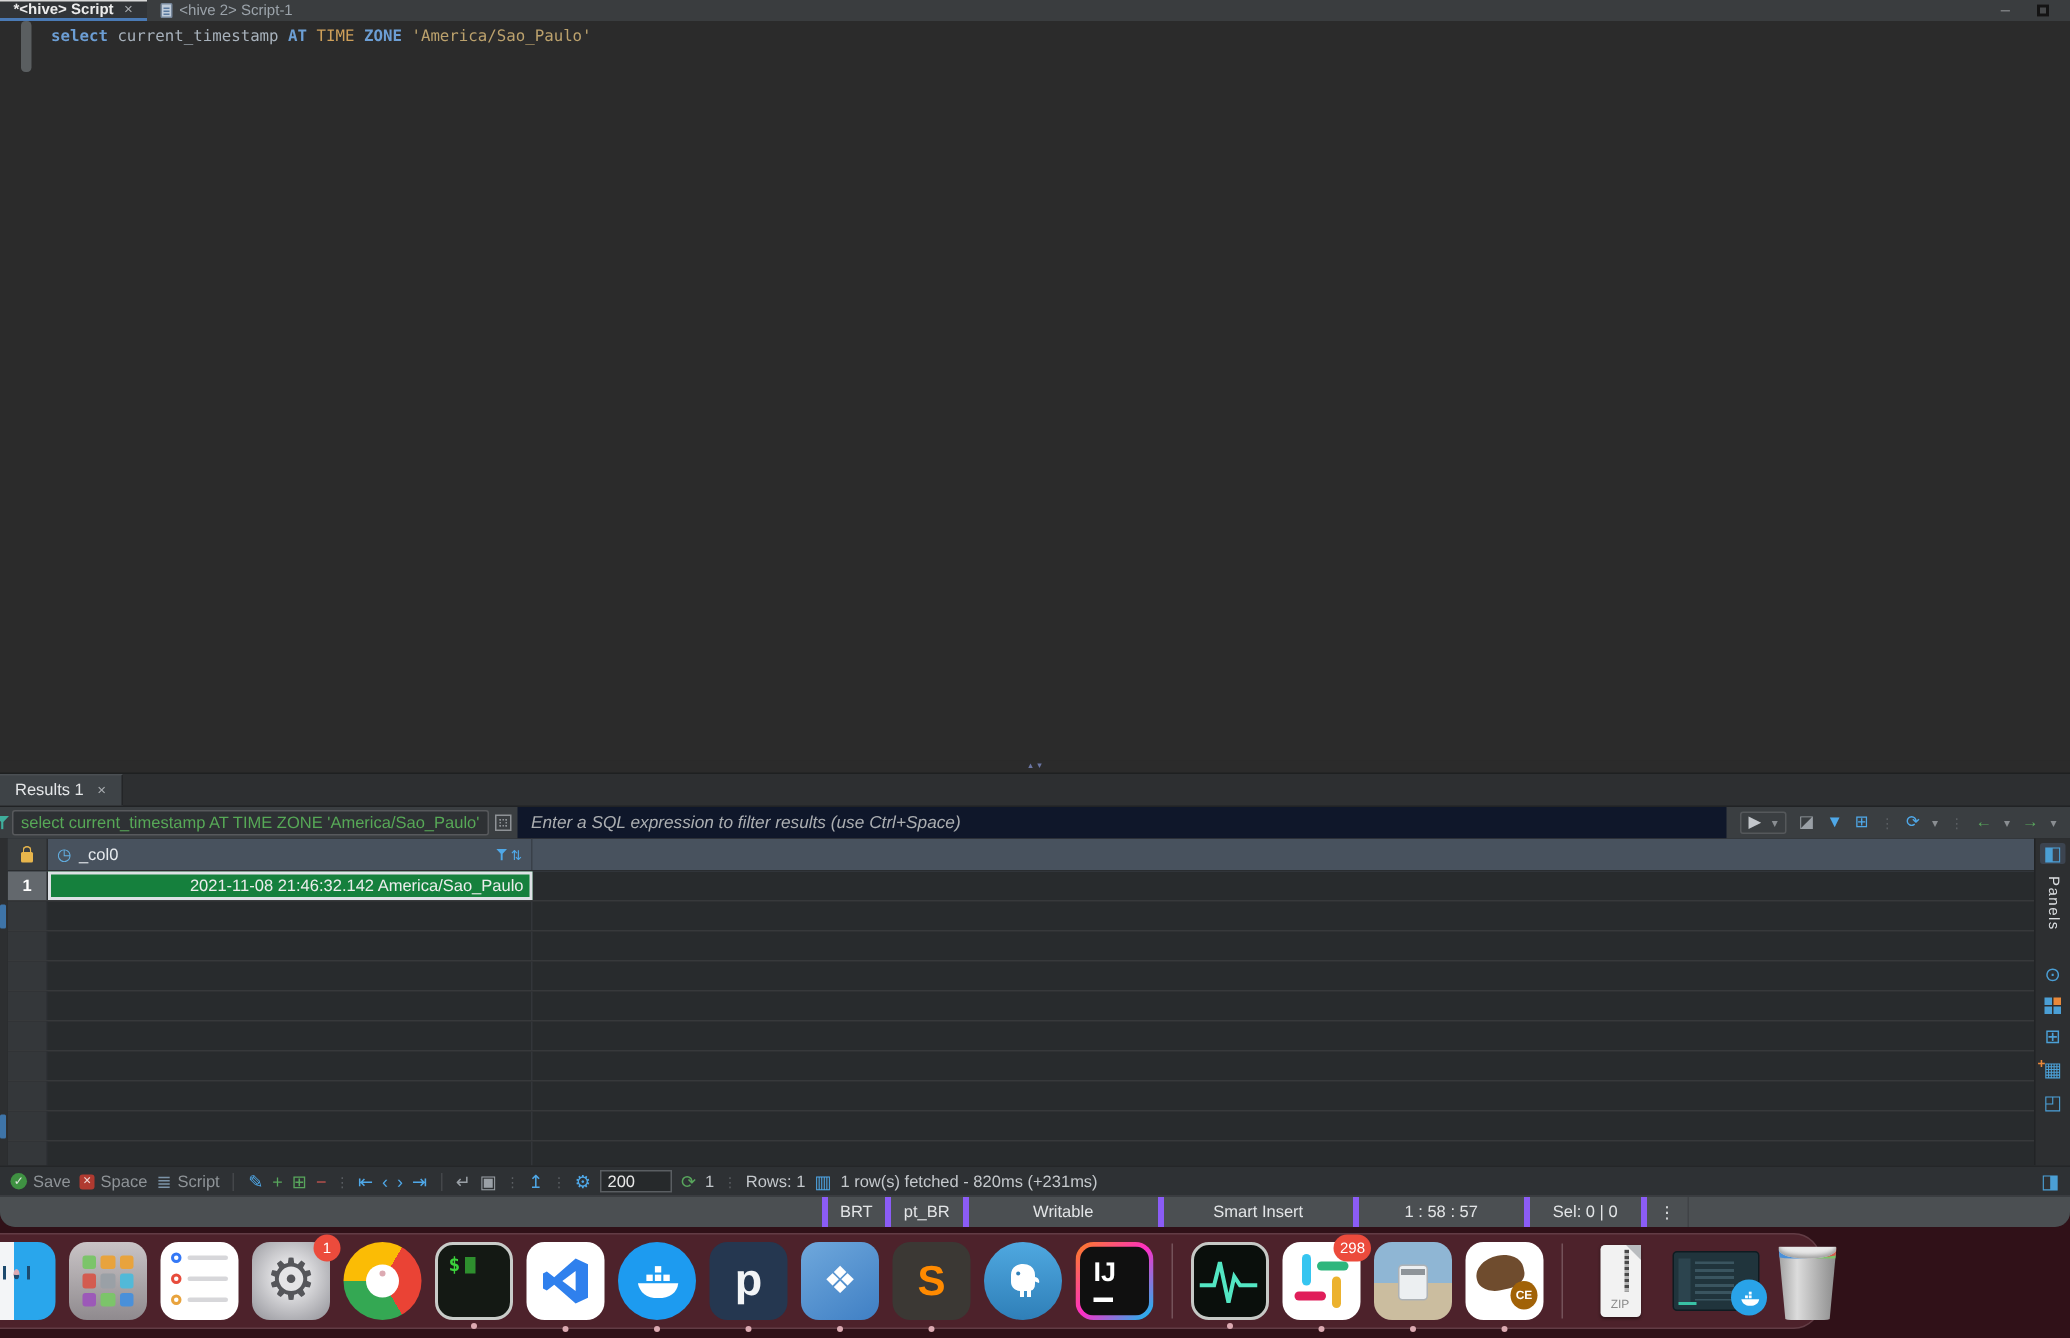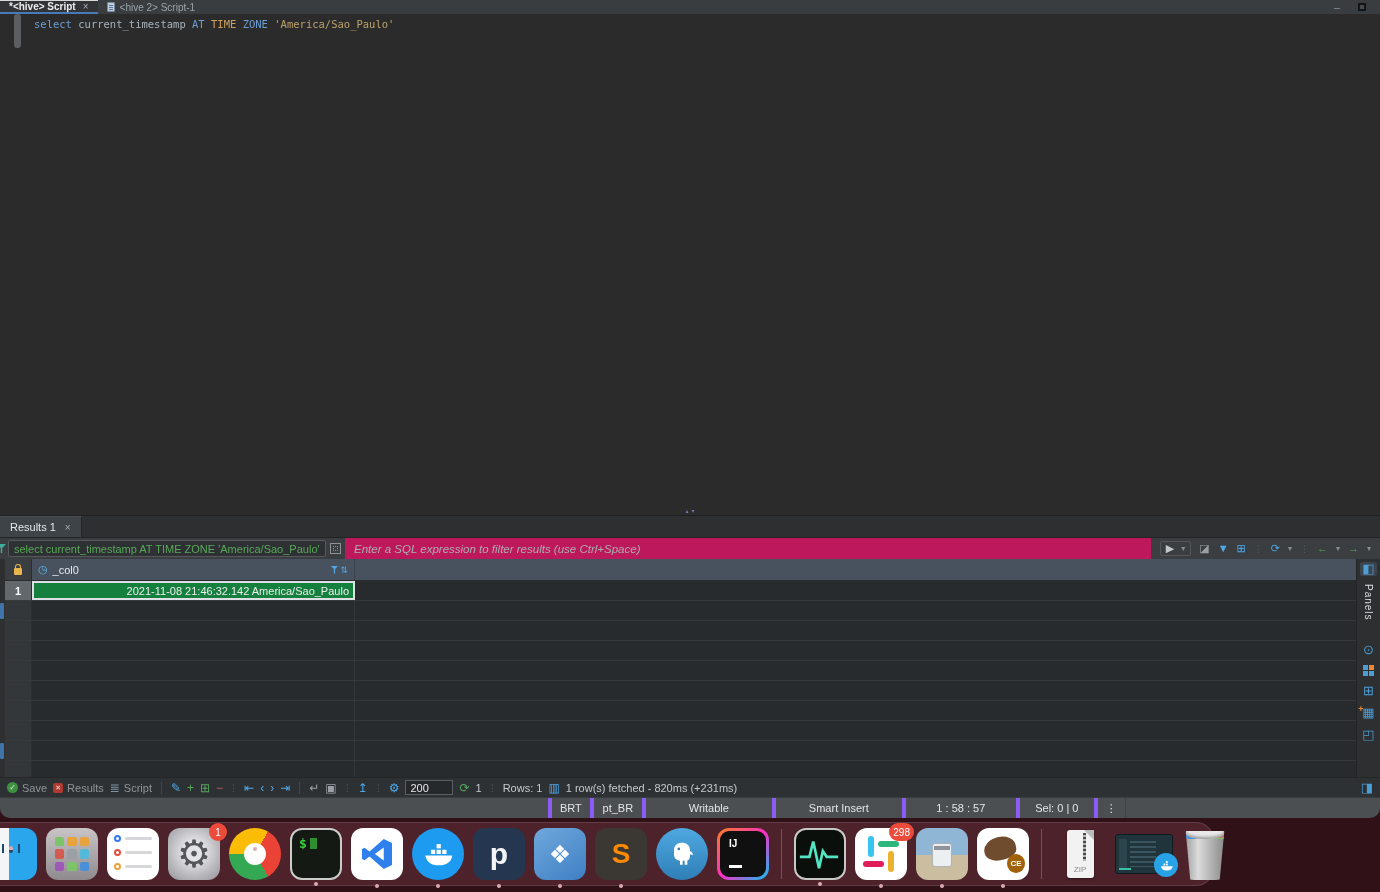--- a/index.html
+++ b/index.html
@@ -19,41 +19,41 @@
   .file-icon{width:8px;height:10px;background:#BFCCDB;border:1px solid #76879B;border-radius:1px;position:relative}
   .file-icon::after{content:"";position:absolute;left:1px;top:2px;width:4px;height:1px;background:#5A7AA0;box-shadow:0 2px 0 #5A7AA0,0 4px 0 #5A7AA0}
   .tab-controls{margin-left:auto;display:flex;align-items:center;gap:18px;padding-right:14px}
   .win-min{color:#8E9194;font-size:11px;line-height:8px}
   .win-max{width:8px;height:8px;background:#47494B;border:2px solid #141414}
 
   
   .editor{flex:0 0 493px;position:relative;background:#2B2B2B}
   .gutter-bar{position:absolute;left:14px;top:0;width:7px;height:34px;background:#5A5E60;border-radius:3px}
   .code-line{position:absolute;left:34px;top:4px;font-family:"DejaVu Sans Mono",monospace;font-size:10.5px;white-space:pre;color:#A8B2BC}
-  .kw{color:#6C9ED4;font-weight:normal}
+  .kw{color:#6C9ED4;font-weight:bold}
   .gold{color:#CFA05A;font-weight:normal}
   .str{color:#BCA26D}
 
   
   .splitter{flex:0 0 9px;background:#2B2B2B;border-bottom:1px solid #1E2021;display:flex;justify-content:center;align-items:flex-end;gap:3px}
   .spl-arrow{color:#6B76A3;font-size:6px;line-height:8px}
 
   
   .res-tabbar{flex:0 0 22px;background:#2D2F31;border-bottom:1px solid #212325;display:flex;align-items:stretch}
   .res-tab{background:#3E4347;color:#E5E7E9;font-size:11px;display:flex;align-items:center;gap:7px;padding:0 10px;border-right:1px solid #232527;border-top:1px solid #4A4F53}
 
   
   .filterbar{flex:0 0 21px;background:#3A3E41;display:flex;align-items:center;font-size:11px}
   .funnel{width:9px;height:9px;background:#3FAE9C;clip-path:polygon(0 0,100% 0,58% 45%,58% 100%,42% 100%,42% 45%)}
   .funnel.cut{margin-left:-3px}
   .filter-query{height:17px;display:flex;align-items:center;background:#2E3134;border:1px solid #57595C;border-radius:2px;margin-left:2px;
     padding:0 5px;color:#57A857;width:318px;white-space:nowrap;overflow:hidden;flex:0 0 auto}
   .expand-ic{width:11px;height:11px;border:1px solid #8E9296;margin:0 4px;position:relative;flex:0 0 auto}
   .expand-ic::before{content:"";position:absolute;inset:2px;border:1px dotted #8E9296}
-  .filter-input{flex:1;height:100%;background:#be185d;border:none;outline:none;color:#E0E0E0;font-style:italic;font-size:11.5px;padding:0 9px;font-family:"Liberation Sans",sans-serif;min-width:0}
+  .filter-input{flex:1;height:100%;background:#0f172a;border:none;outline:none;color:#E0E0E0;font-style:italic;font-size:11.5px;padding:0 9px;font-family:"Liberation Sans",sans-serif;min-width:0}
   .filter-input::placeholder{color:#ABAEB1;opacity:1}
   .fb-icons{display:flex;align-items:center;gap:8px;padding:0 9px;flex:0 0 auto}
   .fb-playbox{display:flex;align-items:center;gap:7px;border:1px solid #55585B;padding:1px 5px;border-radius:2px}
   .ic{font-size:11px;line-height:11px}
   .c-light{color:#C3C7CB}.c-gray{color:#9AA0A6}.c-blue{color:#4FA8E8}.c-green{color:#58A55C}.c-dim{color:#8A8E92;font-size:8px}
   .vdots{color:#5C6064;font-size:9px;letter-spacing:0}
 
   
   .results-body{flex:1;min-height:0;display:flex;background:#282B2D}
   .left-strip{width:5px;background:#2D2F31;position:relative;flex:0 0 5px}
@@ -139,21 +139,21 @@
   .d-terminal{background:#141914;border:2px solid #C9CCC9}
   .d-terminal .prompt{position:absolute;top:6px;left:7px;color:#3BD23B;font-weight:bold;font-size:13px;font-family:"DejaVu Sans Mono",monospace}
   .d-terminal .blockc{position:absolute;top:8px;left:18px;width:7px;height:11px;background:#2E8F2E}
   .d-vscode{background:#fff;display:flex;align-items:center;justify-content:center}
   .d-docker{border-radius:50%;background:#1D9BF0;display:flex;align-items:center;justify-content:center}
   .d-papp{background:#253750;color:#F2F4F6;display:flex;align-items:center;justify-content:center;font-size:30px;font-weight:bold}
   .d-aperture{background:linear-gradient(145deg,#6FA8DC,#3F7FC4);color:#fff;display:flex;align-items:center;justify-content:center;font-size:25px}
   .d-sublime{background:#3B3834;color:#FF8A00;display:flex;align-items:center;justify-content:center;font-size:28px;font-weight:bold}
   .d-postgres{border-radius:50%;background:linear-gradient(180deg,#4FA8E0,#2F7FB8);display:flex;align-items:center;justify-content:center}
   .d-intellij{border:3px solid transparent;background:linear-gradient(#101010,#101010) padding-box,linear-gradient(135deg,#FC801D,#FE2EC7,#07C3F2) border-box;color:#fff}
-  .d-intellij .ij{position:absolute;top:7px;left:9px;font-size:10px;font-weight:bold}
+  .d-intellij .ij{position:absolute;top:7px;left:9px;font-size:18px;font-weight:bold}
   .d-intellij::after{content:"";position:absolute;left:9px;bottom:9px;width:13px;height:3px;background:#fff}
   .d-monitor{background:#0A0F0C;border:2px solid #C6C9C6}
   .d-slack{background:#fff}
   .sl{position:absolute;border-radius:3px}
   .sl1{width:6px;height:21px;left:13px;top:8px;background:#36C5F0}
   .sl2{width:21px;height:6px;right:8px;top:13px;background:#2EB67D}
   .sl3{width:6px;height:21px;right:13px;bottom:8px;background:#ECB22E}
   .sl4{width:21px;height:6px;left:8px;bottom:13px;background:#E01E5A}
   .d-jar{background:linear-gradient(180deg,#8FB6D4 0 52%,#CBBD9F 52% 100%)}
   .d-jar .jar{position:absolute;left:16px;top:15px;width:20px;height:24px;background:#ECEFF1;border:1px solid #ADB2B6;border-radius:3px}
@@ -325,21 +325,21 @@
     </div>
   </div>
 
   <div class="grid-toolbar">
     <span class="tb-btn">
       <span class="save-dot">✓</span>
       <span>Save</span>
     </span>
     <span class="tb-btn">
       <span class="cancel-box">✕</span>
-      <span>Results</span>
+      <span>Space</span>
     </span>
     <span class="tb-btn">
       <span class="script-glyph">≣</span>
       <span>Script</span>
     </span>
     <span class="tb-sep"></span>
     <span class="tb-ic c-blue">✎</span>
     <span class="tb-ic c-green">+</span>
     <span class="tb-ic c-green">⊞</span>
     <span class="tb-ic c-red" style="color:#C75450">−</span>

